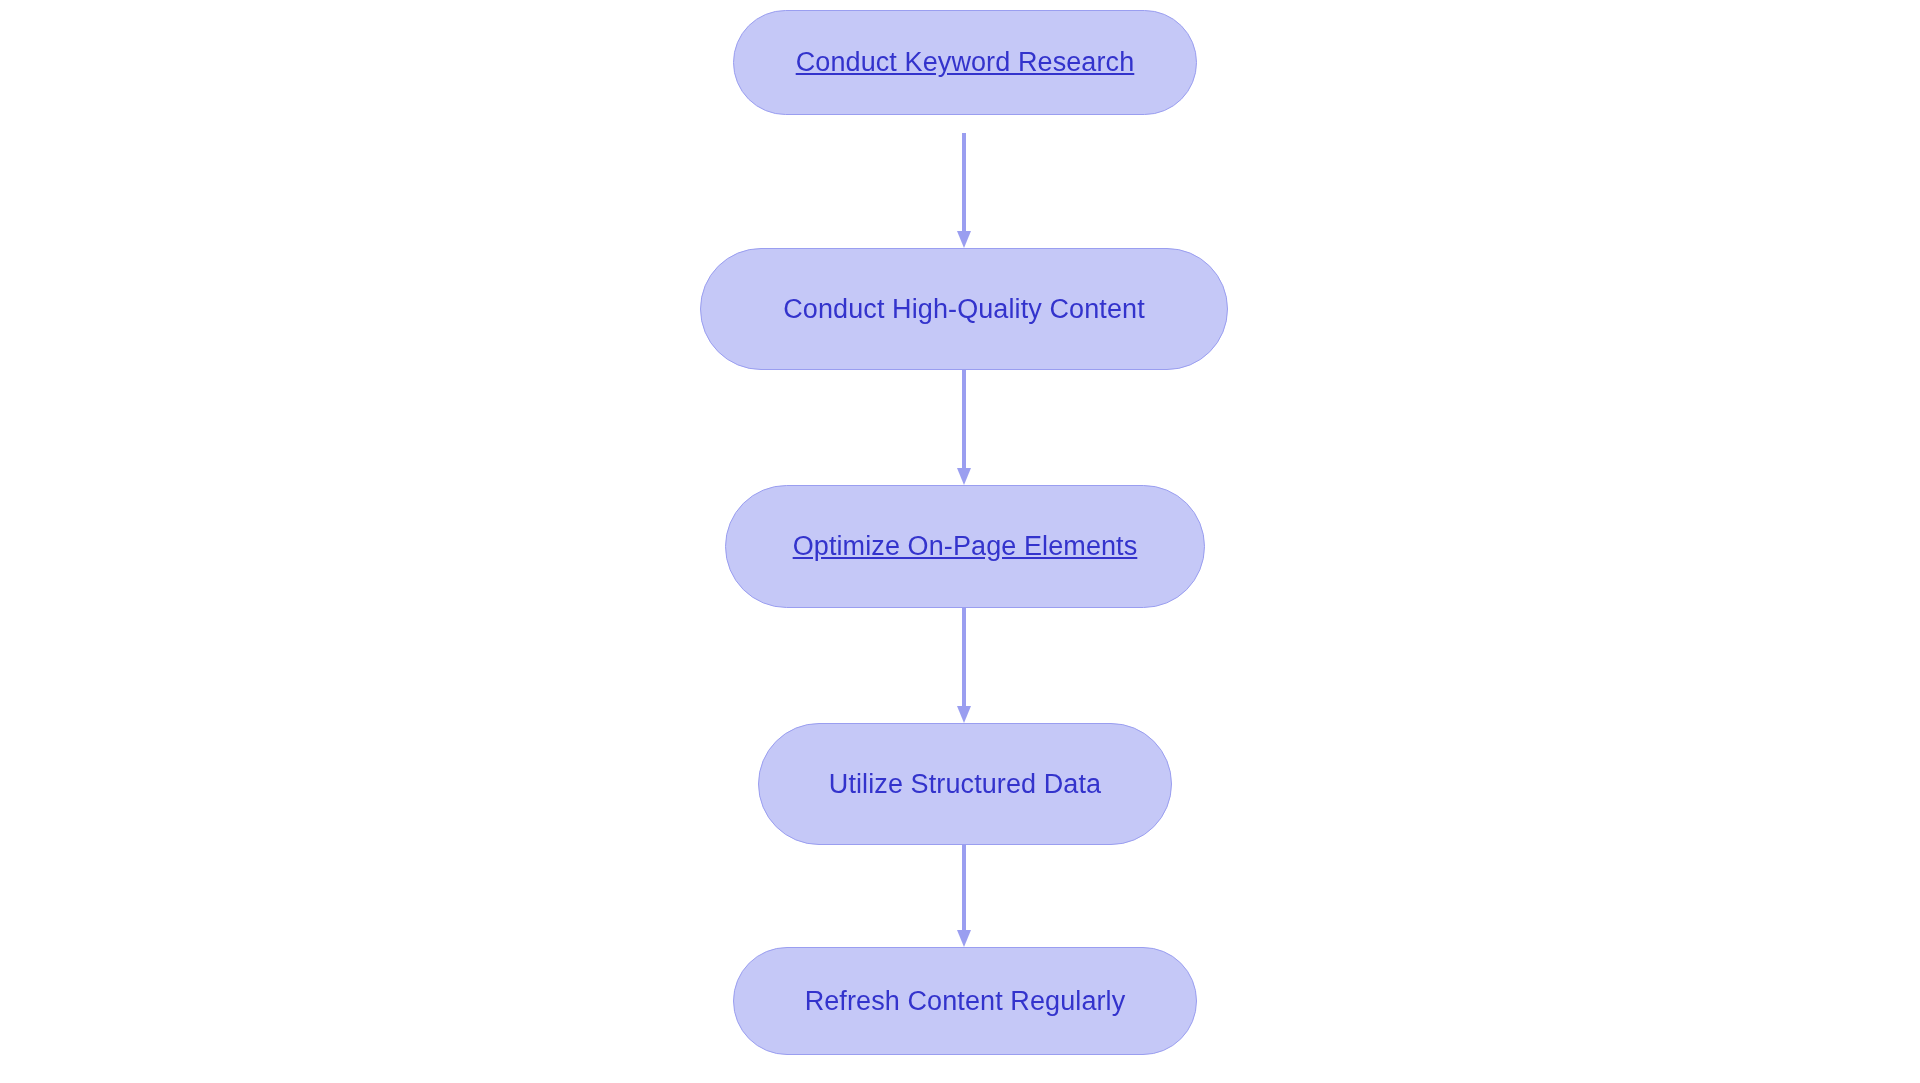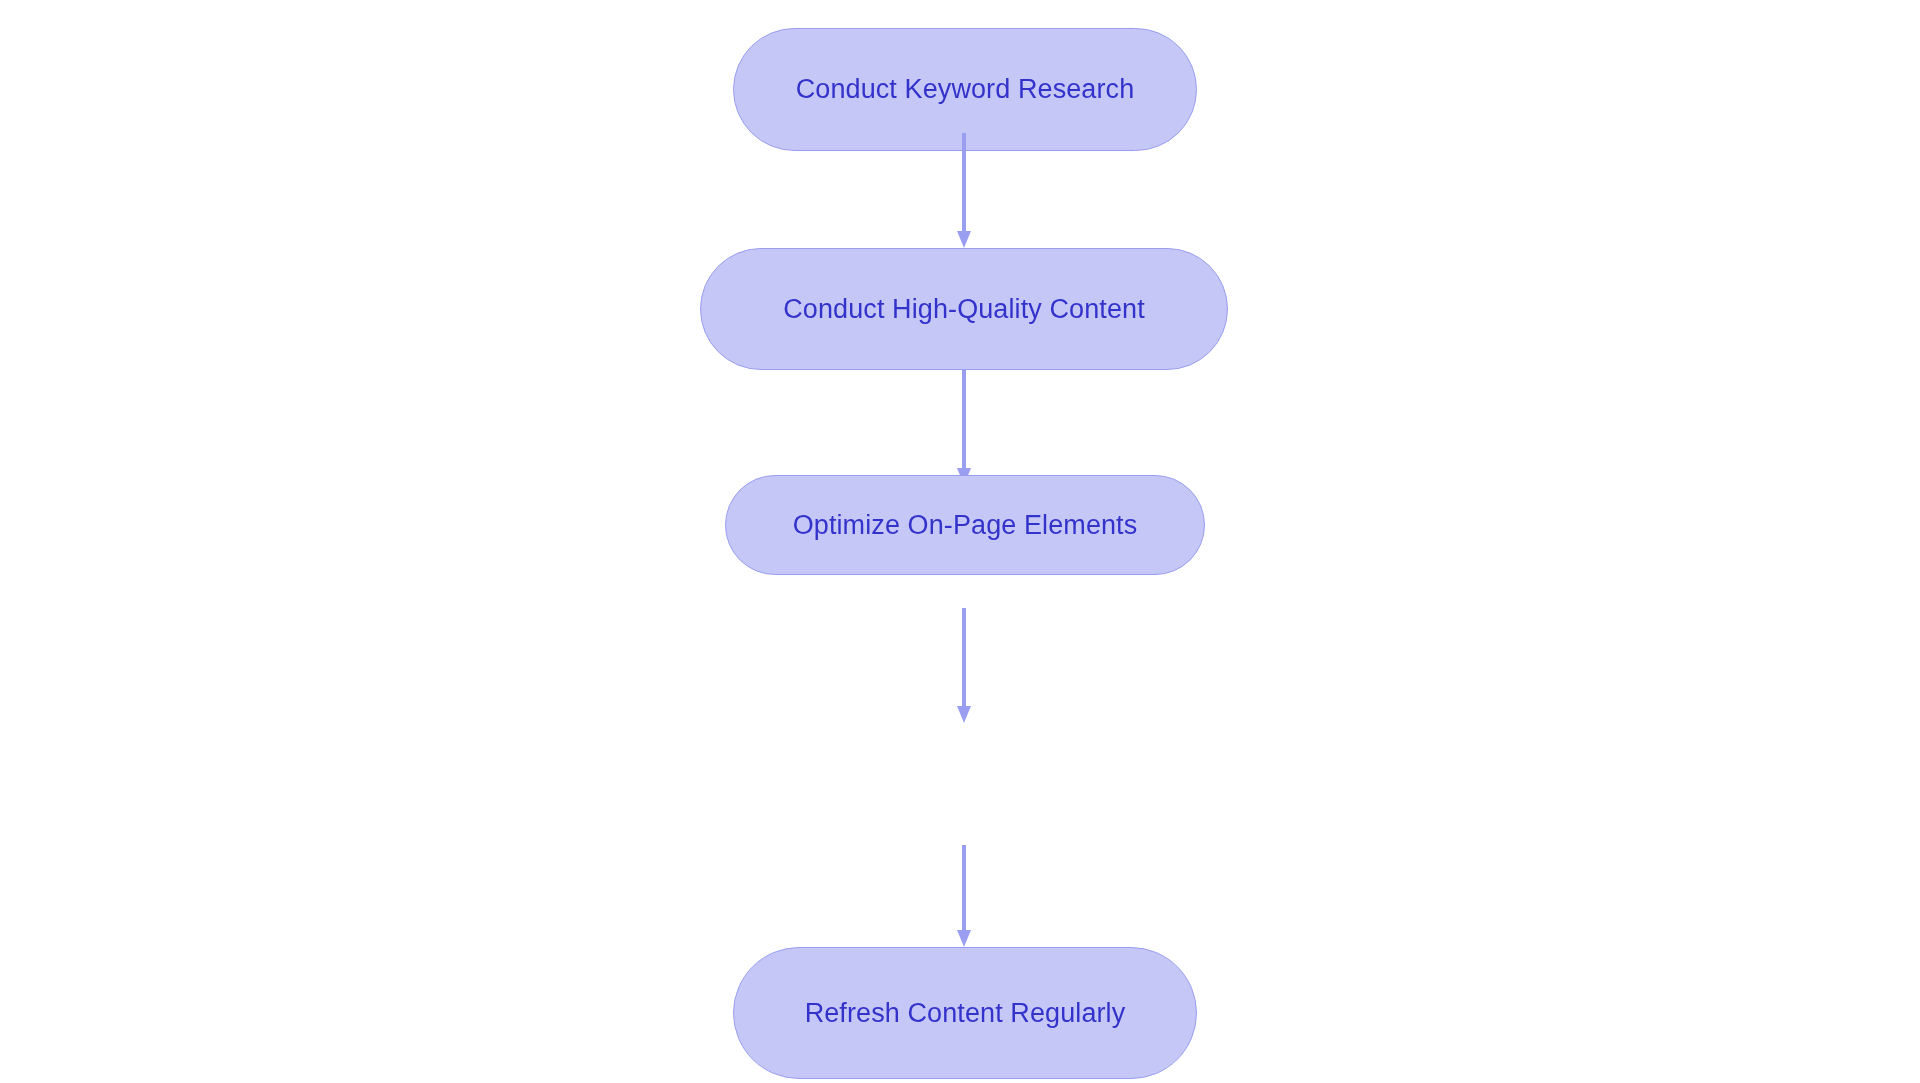--- a/index.html
+++ b/index.html
@@ -39,25 +39,25 @@
     white-space: nowrap;
     user-select: none;
   }
 
   .node-label {
     color: #3333cc;
     line-height: 1;
   }
 
   
-  .node-1 { left: 733px;  top: 28px;   width: 464px; height: 123px; }
+  .node-1 { left: 733px;  top: 10px;   width: 464px; height: 105px; text-decoration: underline; }
   .node-2 { left: 700px;  top: 248px;  width: 528px; height: 122px; }
-  .node-3 { left: 725px;  top: 475px;  width: 480px; height: 100px; }
+  .node-3 { left: 725px;  top: 485px;  width: 480px; height: 123px; text-decoration: underline; }
   .node-4 { left: 758px;  top: 723px;  width: 414px; height: 122px; }
-  .node-5 { left: 733px;  top: 947px;  width: 464px; height: 132px; align-items: center; }
+  .node-5 { left: 733px;  top: 947px;  width: 464px; height: 108px; align-items: center; }
 
   
   .connector {
     position: absolute;
     left: 957px;
     width: 14px;
   }
   .connector .shaft {
     position: absolute;
     left: 5px;
@@ -116,20 +116,23 @@
 
   <div class="node node-3">
     <span class="node-label">Optimize On-Page Elements</span>
   </div>
 
   <div class="connector connector-3">
     <div class="shaft"></div>
     <div class="head"></div>
   </div>
 
+  <div class="node node-4">
+    <span class="node-label">Utilize Structured Data</span>
+  </div>
 
   <div class="connector connector-4">
     <div class="shaft"></div>
     <div class="head"></div>
   </div>
 
   <div class="node node-5">
     <span class="node-label">Refresh Content Regularly</span>
   </div>
 

